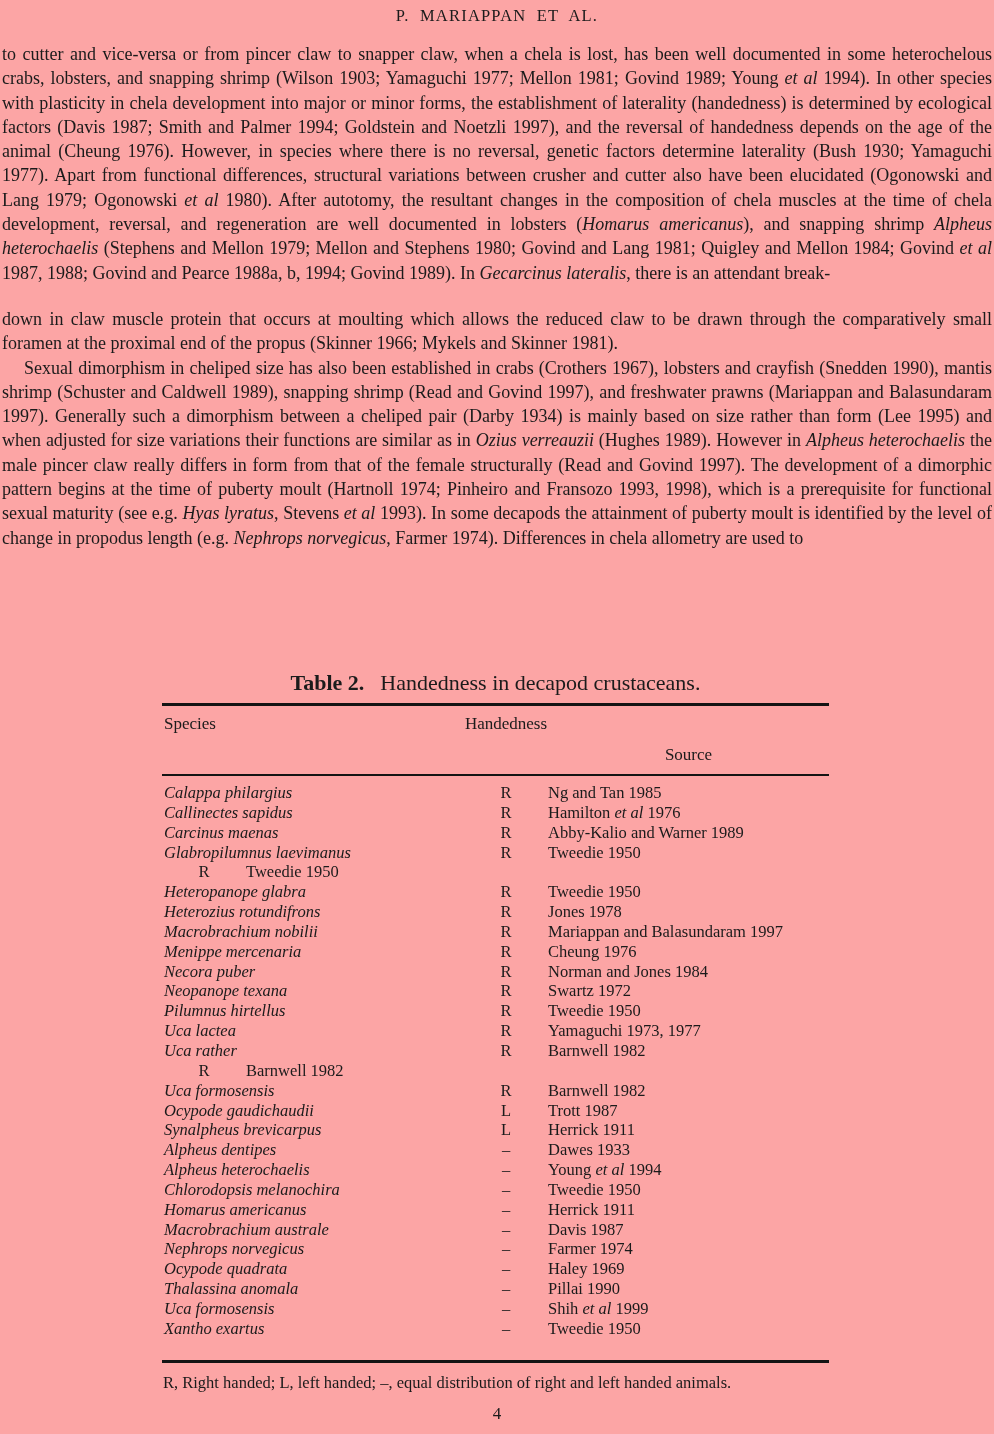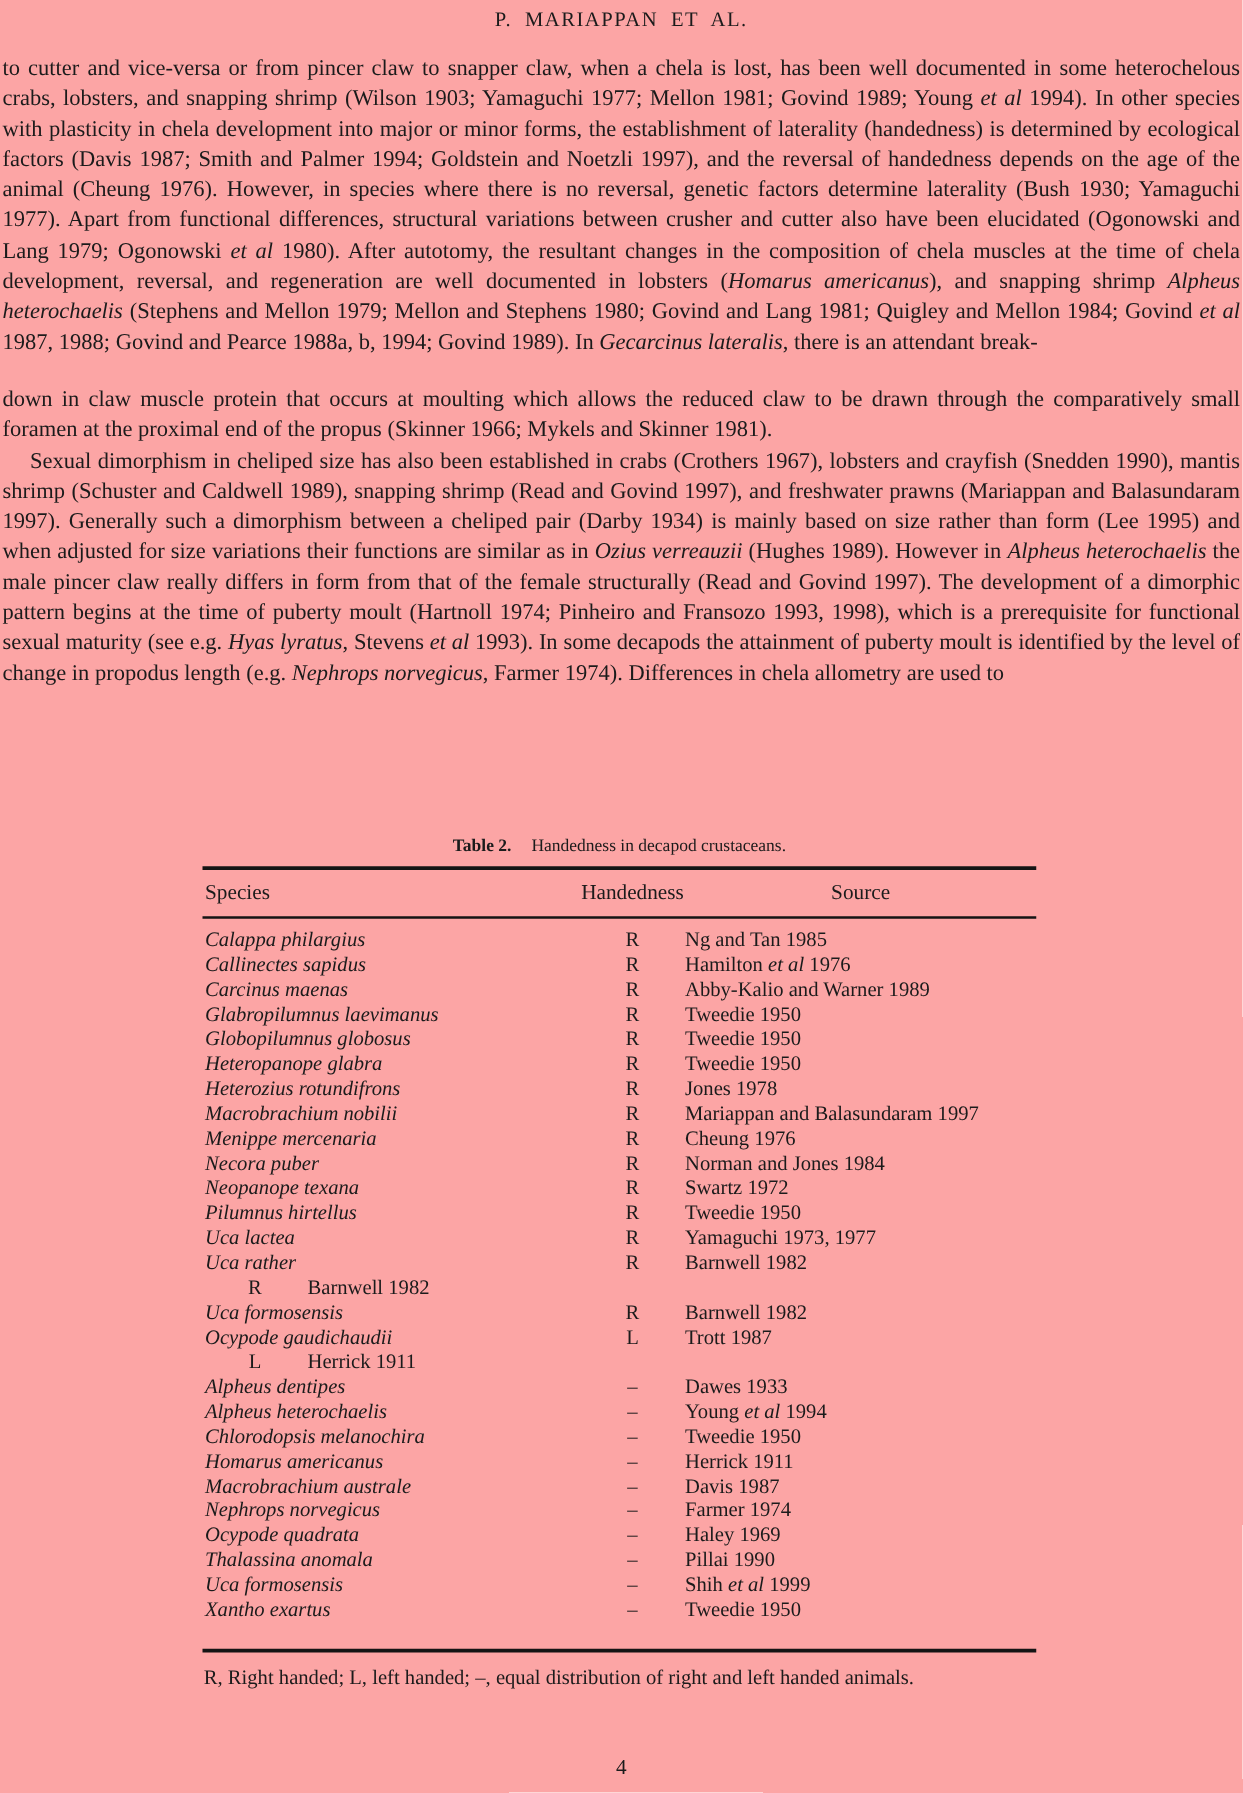--- a/index.html
+++ b/index.html
@@ -37,21 +37,21 @@
   .para.indent { text-indent: 22px; }
   em { font-style: italic; }
 
   .table-block {
     position: absolute;
     top: 670px; left: 162px; width: 667px;
     font-size: 16.5px;
   }
   .caption {
     text-align: center;
-    font-size: 14px;
+    font-size: 22px;
     margin-bottom: 7px;
     white-space: nowrap;
   }
   .cap-label { font-weight: bold; margin-right: 16px; }
   .thead {
     display: flex;
     border-top: 3px solid #141414;
     border-bottom: 2px solid #141414;
     padding: 8px 0 9px 0;
     font-size: 17px;
@@ -59,21 +59,21 @@
   .tbody { padding: 7px 0 21px 0; border-bottom: 3px solid #141414; }
   .trow { display: flex; line-height: 19.85px; }
   .col-species { width: 300px; padding-left: 2px; font-family: Liberation Serif, serif; }
   .col-hand {
     width: 84px;
     display: flex;
     justify-content: center;
     white-space: nowrap;
   }
   .col-source { flex: 1; min-width: 0; }
-  .th-source { display: flex; justify-content: center; white-space: nowrap; }
+  .th-source { display: flex; justify-content: center; white-space: nowrap; margin-top: 31px; }
   .trow .col-species { font-style: italic; font-size: 16.5px; }
   .trow .col-hand, .trow .col-source { font-size: 16.5px; }
   .footnote {
     margin-top: 10px;
     font-size: 16.5px;
     padding-left: 1px;
   }
   .page-number {
     position: absolute;
     top: 1404px; left: 0; right: 0;
@@ -126,21 +126,20 @@
         <div class="col-source"><span>Abby-Kalio and Warner 1989</span></div>
       </div>
 
       <div class="trow">
         <div class="col-species">Glabropilumnus laevimanus</div>
         <div class="col-hand">R</div>
         <div class="col-source"><span>Tweedie 1950</span></div>
       </div>
 
       <div class="trow">
-        <div class="col-species">Globopilumnus globosus</div>
         <div class="col-hand">R</div>
         <div class="col-source"><span>Tweedie 1950</span></div>
       </div>
 
       <div class="trow">
         <div class="col-species">Heteropanope glabra</div>
         <div class="col-hand">R</div>
         <div class="col-source"><span>Tweedie 1950</span></div>
       </div>
 
@@ -203,20 +202,21 @@
         <div class="col-source"><span>Barnwell 1982</span></div>
       </div>
 
       <div class="trow">
         <div class="col-species">Ocypode gaudichaudii</div>
         <div class="col-hand">L</div>
         <div class="col-source"><span>Trott 1987</span></div>
       </div>
 
       <div class="trow">
+        <div class="col-species">Synalpheus brevicarpus</div>
         <div class="col-hand">L</div>
         <div class="col-source"><span>Herrick 1911</span></div>
       </div>
 
       <div class="trow">
         <div class="col-species">Alpheus dentipes</div>
         <div class="col-hand">–</div>
         <div class="col-source"><span>Dawes 1933</span></div>
       </div>
 

